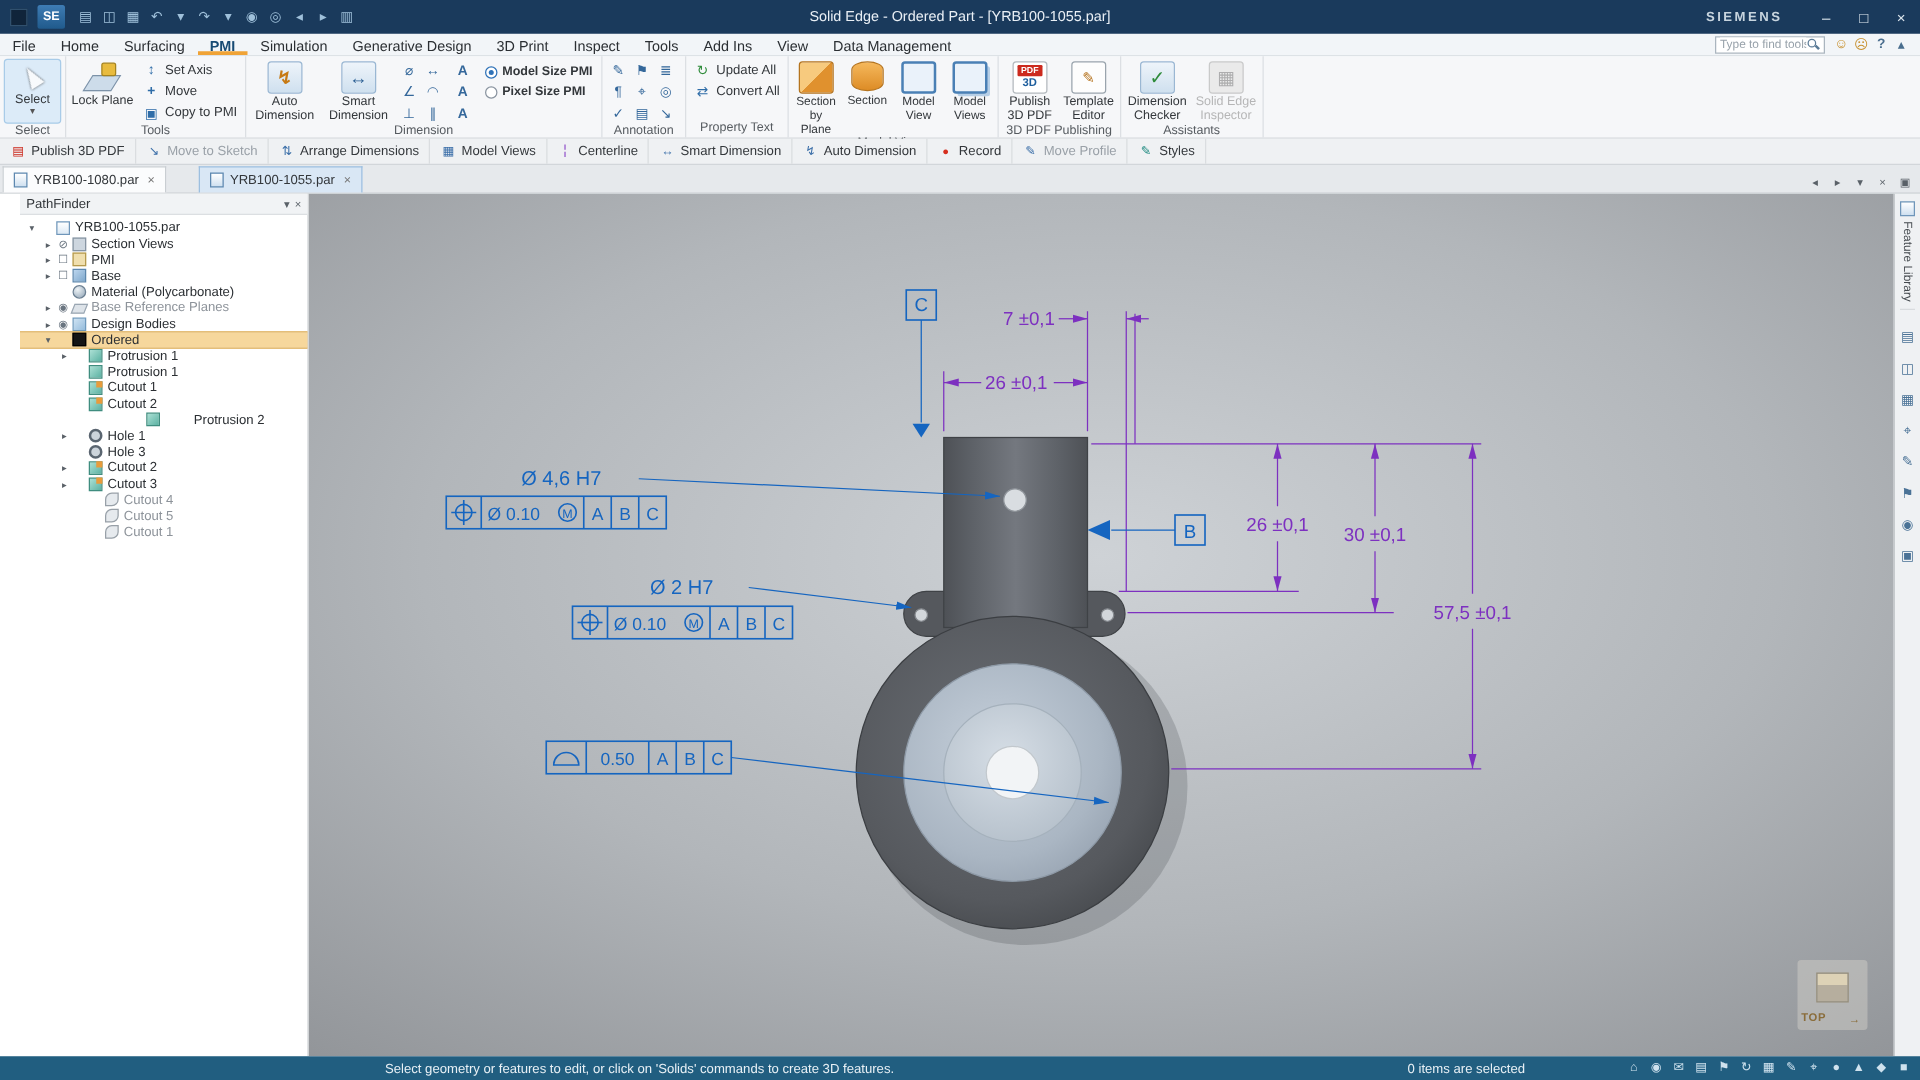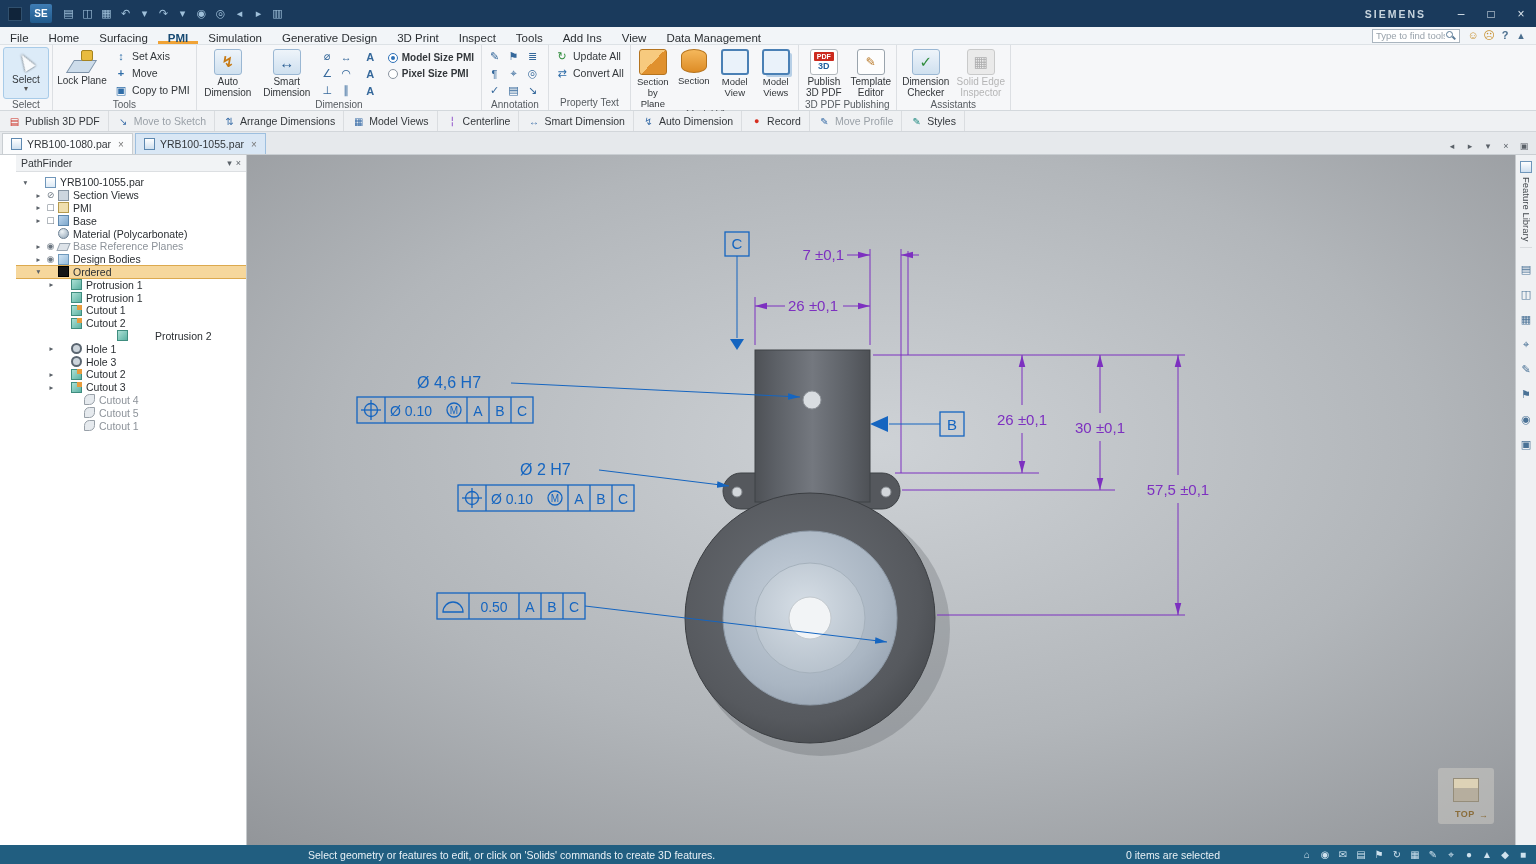--- a/index.html
+++ b/index.html
@@ -121,21 +121,21 @@
 .fi-cutout{background:linear-gradient(135deg,#ace0d5,#5cb2a3);border:1px solid #3f8d7f;position:relative;}
 .fi-cutout::after{content:"";position:absolute;right:-1px;top:-1px;width:5px;height:5px;background:#e89b3c;}
 .fi-hole{border-radius:50%;background:#ccd4db;border:2px solid #5a6570;}
 .fi-sketch{border:1px solid #98a0a8;border-radius:50% 0 50% 0;background:#e6eaee;}
 .tlabel{padding-left:1px;}
 
 .canvas-wrap{flex:1;position:relative;min-width:0;}
 .canvas-wrap svg{display:block;width:100%;height:100%;}
 .viewcube{position:absolute;left:1191px;top:613px;width:56px;height:56px;background:rgba(208,206,200,0.5);border-radius:3px;}
 .vc-cube{position:absolute;left:15px;top:10px;width:26px;height:24px;background:linear-gradient(#ddd2b6 0 42%,#b6ae9e 42%);border:1px solid #958d7a;}
-.vc-label{position:absolute;left:17px;bottom:5px;font-size:9px;font-weight:bold;color:#8a6d3b;letter-spacing:.5px;}
+.vc-label{position:absolute;left:3px;bottom:5px;font-size:9px;font-weight:bold;color:#8a6d3b;letter-spacing:.5px;}
 .vc-arrow{position:absolute;right:6px;bottom:4px;font-size:9px;color:#8a6d3b;}
 
 .rightbar{width:21px;background:#eff1f3;border-left:1px solid #c6cacd;display:flex;flex-direction:column;align-items:center;flex:0 0 auto;}
 .rb-tab{display:flex;flex-direction:column;align-items:center;padding:6px 0;border-bottom:1px solid #d8dbde;cursor:default;}
 .rb-tab-ic{width:12px;height:12px;background:linear-gradient(#fff,#cfe0f0);border:1px solid #6f96ba;margin-bottom:4px;}
 .rb-tab-label{writing-mode:vertical-rl;font-size:9.5px;color:#44494e;}
 .rb-icons{display:flex;flex-direction:column;gap:10px;padding-top:14px;}
 .rb-ic{width:15px;height:15px;display:flex;align-items:center;justify-content:center;font-size:11px;color:#4a7296;cursor:default;}
 
 
@@ -161,20 +161,21 @@
         <span class="qat-ic">↶</span>
         <span class="qat-ic">▾</span>
         <span class="qat-ic">↷</span>
         <span class="qat-ic">▾</span>
         <span class="qat-ic">◉</span>
         <span class="qat-ic">◎</span>
         <span class="qat-ic">◂</span>
         <span class="qat-ic">▸</span>
         <span class="qat-ic">▥</span>
       </div>
+    <div class="tb-title">Solid Edge - Ordered Part - [YRB100-1055.par]</div>
     <div class="tb-right">
       <span class="brand">SIEMENS</span>
       <span class="winbtn">–</span>
       <span class="winbtn">□</span>
       <span class="winbtn close">×</span>
     </div>
   </div>
 
   <div class="menubar">
     <div class="menutabs">
@@ -408,21 +409,21 @@
         <span class="qicon">✎</span>
         <span>Move Profile</span>
       </div>
       <div class="qitem">
         <span class="qicon qi-teal">✎</span>
         <span>Styles</span>
       </div>
     </div>
 
   <div class="doctabs">
-    <div style="display:flex;align-items:flex-end;">
+    <div style="display:flex;align-items:flex-end;gap:24px;">
 
     <div class="dtab">
           <span class="dtab-ic"></span>
           <span>YRB100-1080.par</span>
           <span class="dtab-x">×</span>
         </div>
         <div class="dtab active">
           <span class="dtab-ic"></span>
           <span>YRB100-1055.par</span>
           <span class="dtab-x">×</span>

